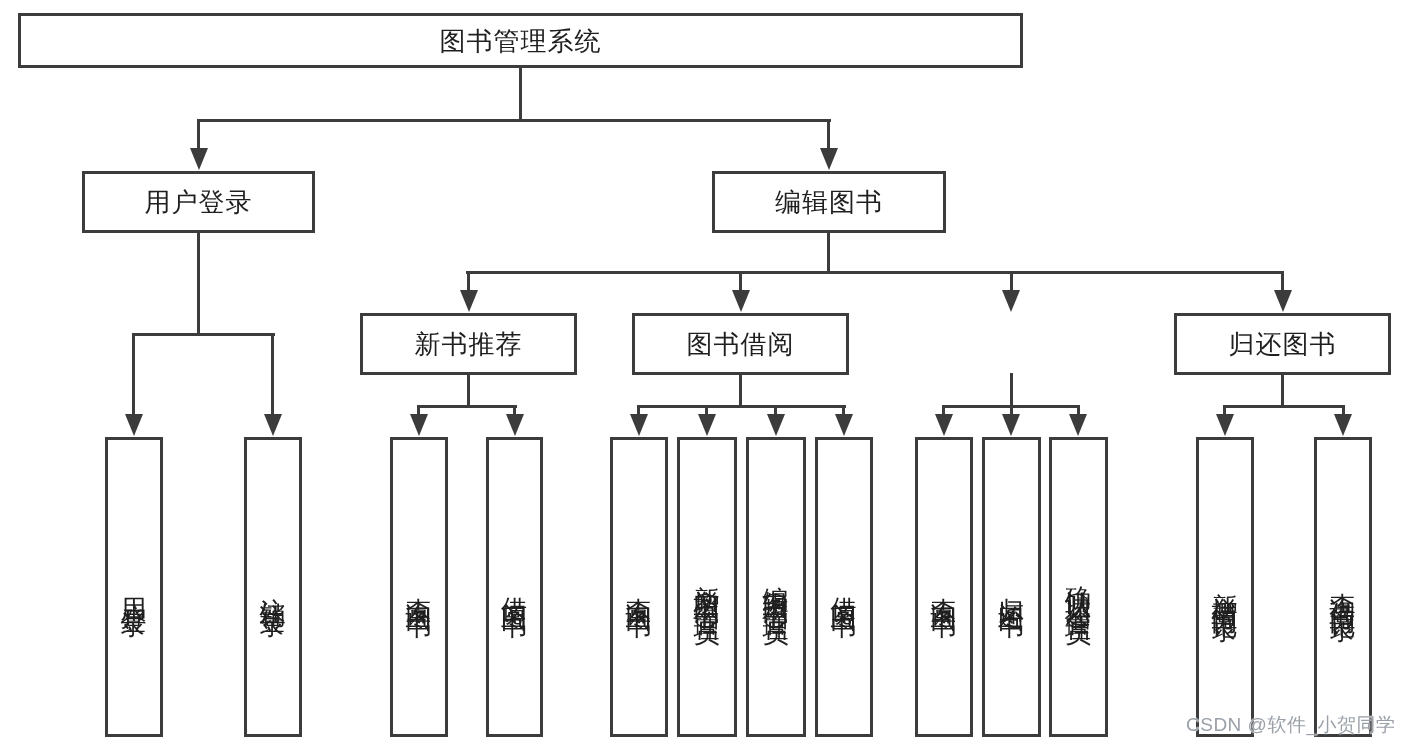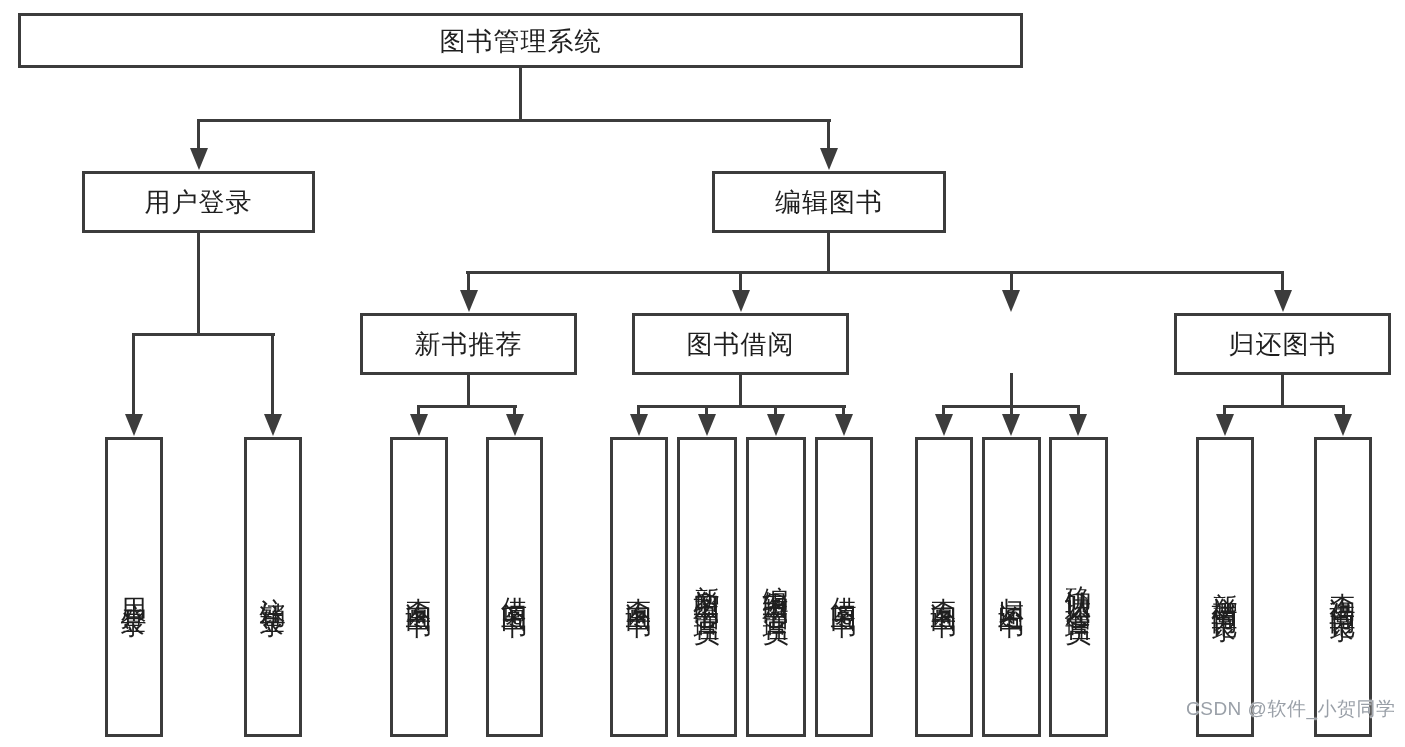--- a/index.html
+++ b/index.html
@@ -17,21 +17,21 @@
     writing-mode:vertical-rl;text-orientation:mixed;
     letter-spacing:5px;white-space:nowrap;line-height:1;
   }
   .ln{position:absolute;background:#3c3c3c;display:block;}
   .ar{
     position:absolute;width:0;height:0;display:block;
     border-left:9px solid transparent;border-right:9px solid transparent;
     border-top:22px solid #3c3c3c;
   }
   .watermark{
-    position:absolute;left:1186px;top:696px;z-index:5;
+    position:absolute;left:1186px;top:712px;z-index:5;
     font-size:19px;letter-spacing:0.5px;color:#9aa0a8;
     text-shadow:0 0 2px #ffffff,0 0 1px #ffffff;white-space:nowrap;
   }
   
   #n-root{left:18px;top:13px;width:1005px;height:55px;}
   #n-login{left:82px;top:171px;width:233px;height:62px;}
   #n-mgmt{left:712px;top:171px;width:234px;height:62px;}
   #n-rec{left:360px;top:313px;width:217px;height:62px;}
   #n-borrow{left:632px;top:313px;width:217px;height:62px;}
   #n-current{left:903px;top:313px;width:216px;height:62px;}

